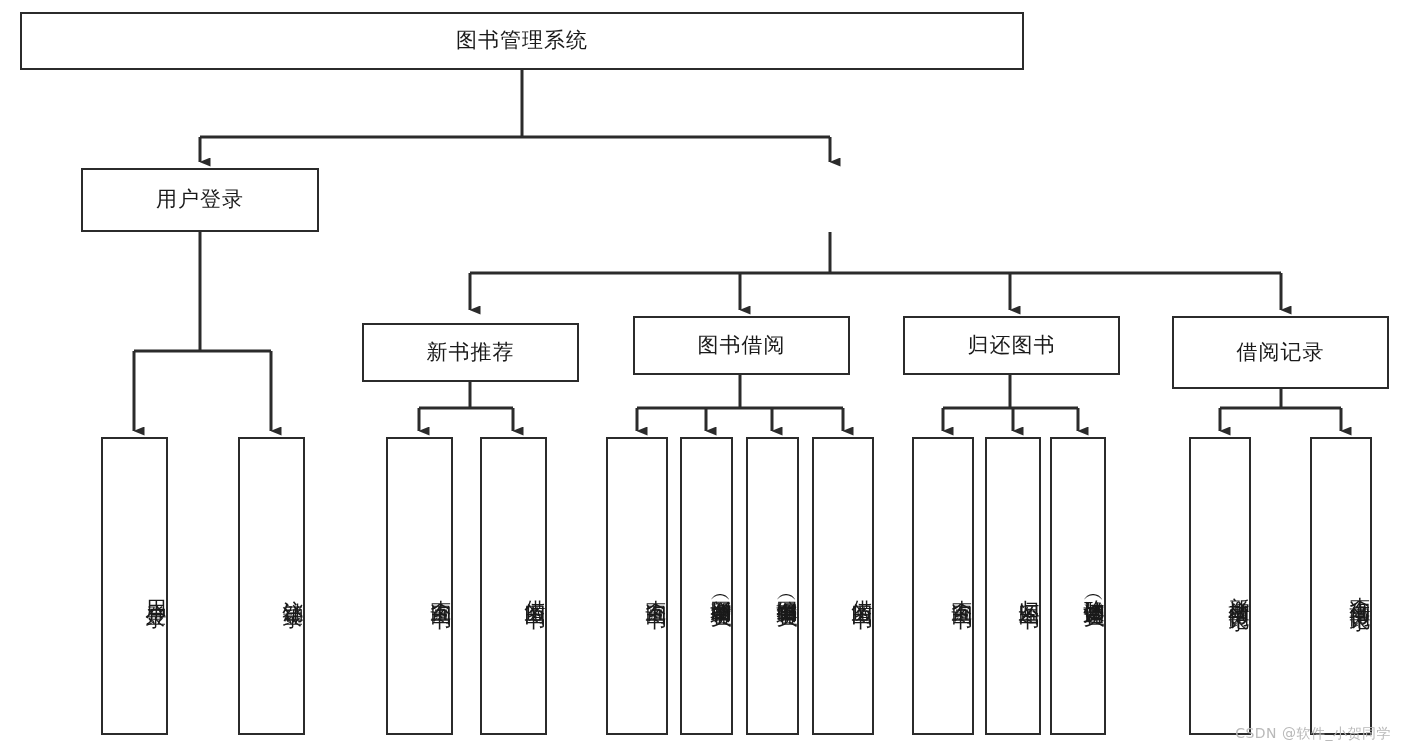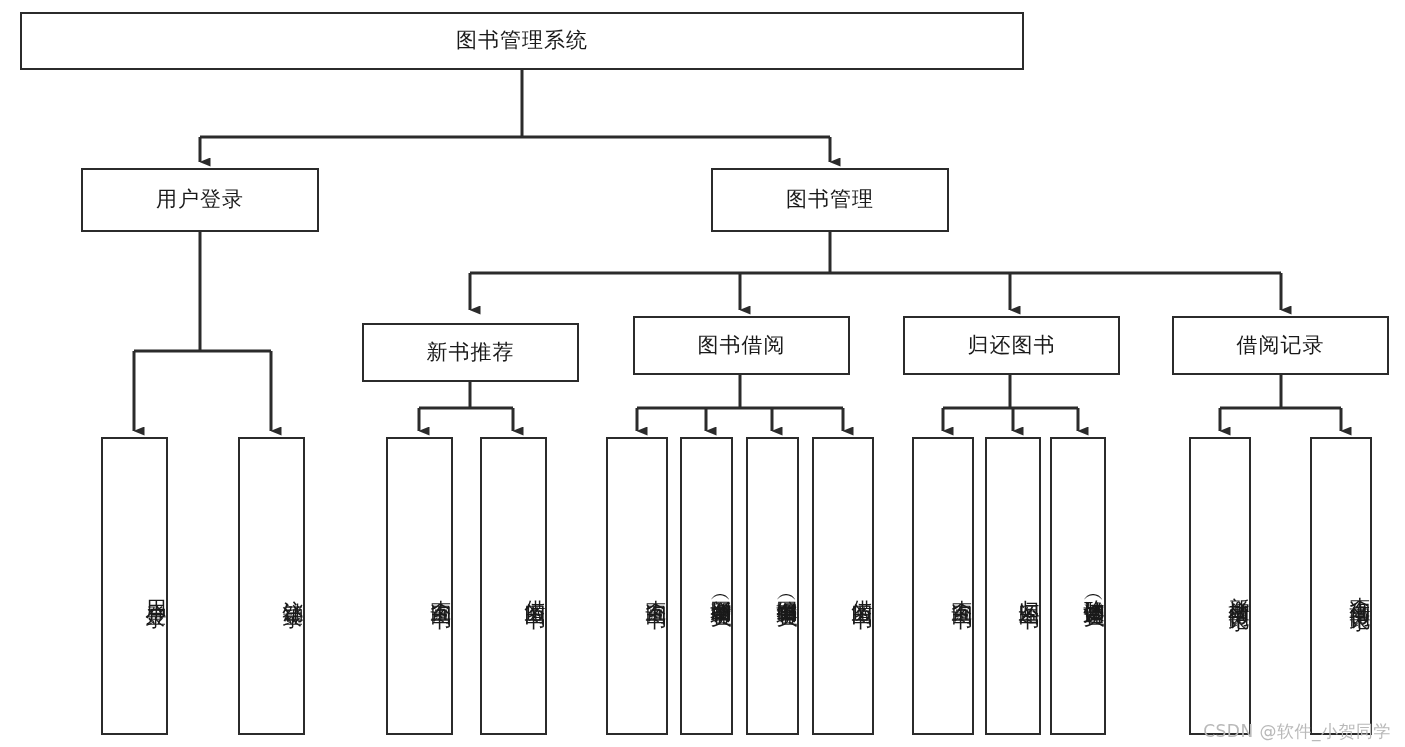--- a/index.html
+++ b/index.html
@@ -57,21 +57,21 @@
     letter-spacing: 1px;
   }
   .node-label {
     display: block;
     white-space: nowrap;
   }
   .watermark {
     position: absolute;
     right: 14px;
     bottom: 4px;
-    font-size: 17px;
+    font-size: 14px;
     color: #b9b9b9;
     letter-spacing: 0.5px;
     z-index: 3;
     white-space: nowrap;
   }
 </style>
 </head>
 <body>
 
 <div id="canvas">
@@ -127,34 +127,31 @@
     </g>
   </svg>
 
   <div class="node horiz" style="left:20px; top:12px; width:1004px; height:58px;text-align:center;">
     <span class="node-label">图书管理系统</span>
   </div>
 
   <div class="node horiz" style="left:81px; top:168px; width:238px; height:64px;">
     <span class="node-label">用户登录</span>
   </div>
-  <div class="node horiz" style="left:711px; top:168px; width:238px; height:64px;">
-    <span class="node-label">图书管理</span>
-  </div>
 
   <div class="node horiz" style="left:362px; top:316px; width:217px; height:59px;margin-top:7px;">
     <span class="node-label">新书推荐</span>
   </div>
   <div class="node horiz" style="left:633px; top:316px; width:217px; height:59px;">
     <span class="node-label">图书借阅</span>
   </div>
   <div class="node horiz" style="left:903px; top:316px; width:217px; height:59px;">
     <span class="node-label">归还图书</span>
   </div>
-  <div class="node horiz" style="left:1172px; top:316px; width:217px; height:59px;">
+  <div class="node horiz" style="left:1172px; top:316px; width:217px; height:73px;">
     <span class="node-label">借阅记录</span>
   </div>
 
   <div class="node vert" style="left:101px; top:437px; width:67px; height:298px;">
     <span class="node-label">用户登录</span>
   </div>
   <div class="node vert" style="left:238px; top:437px; width:67px; height:298px;">
     <span class="node-label">注销登录</span>
   </div>
 

